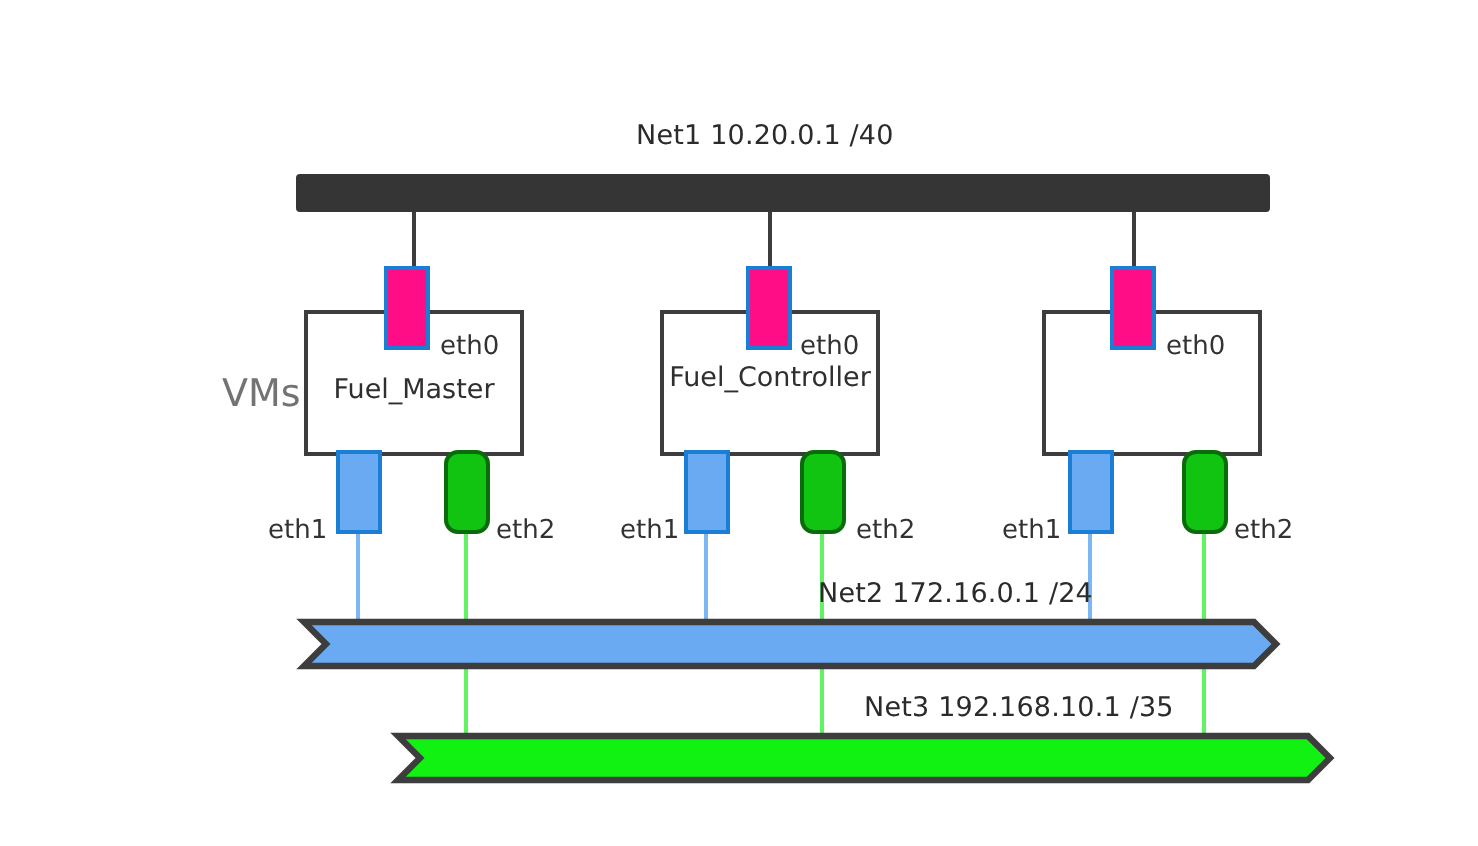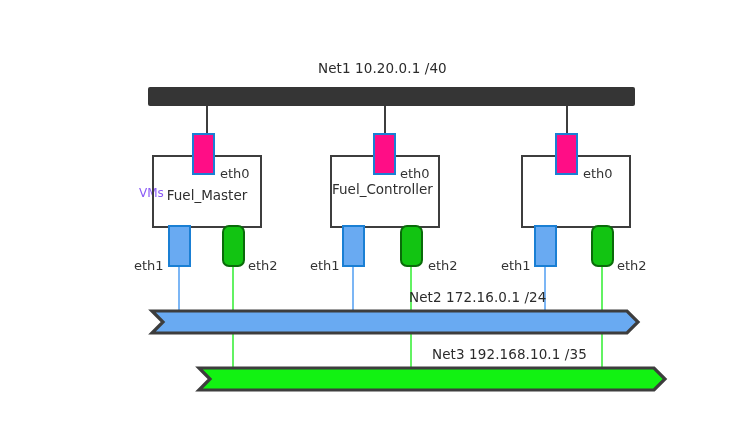--- a/index.html
+++ b/index.html
@@ -30,23 +30,22 @@
     font-size: 13.5px;
     color: #2b2b2b;
     letter-spacing: 0.1px;
   }
   .port-lbl {
     font-size: 13px;
     color: #333333;
     margin-top: 24px;
   }
   .vms-lbl {
-    font-size: 12px;
-    color: #8b5cf6;
-    margin-left: 28px;
+    font-size: 19px;
+    color: #737373;
   }
 
   
   .net1-bar {
     position: absolute;
     background: #353535;
     border-radius: 2px;
   }
 
   
@@ -123,21 +122,21 @@
   <div class="port port-eth0" style="left:192px; top:133px; width:23px; height:42px;"></div>
   <div class="lbl port-lbl" style="left:220px; top:143px;">eth0</div>
 
   <div class="port port-eth1" style="left:168px; top:225px; width:23px; height:42px;"></div>
   <div class="lbl port-lbl" style="left:134px; top:235px;">eth1</div>
 
   <div class="port port-eth2" style="left:222px; top:225px; width:23px; height:42px;"></div>
   <div class="lbl port-lbl" style="left:248px; top:235px;">eth2</div>
 
   <div class="vm-box" style="left:330px; top:155px; width:110px; height:73px;"></div>
-  <div class="vm-name" style="left:332px; top:180px; width:88px;">Fuel_Controller</div>
+  <div class="vm-name" style="left:332px; top:180px; width:106px;">Fuel_Controller</div>
 
   <div class="port port-eth0" style="left:373px; top:133px; width:23px; height:42px;"></div>
   <div class="lbl port-lbl" style="left:400px; top:143px;">eth0</div>
 
   <div class="port port-eth1" style="left:342px; top:225px; width:23px; height:42px;"></div>
   <div class="lbl port-lbl" style="left:310px; top:235px;">eth1</div>
 
   <div class="port port-eth2" style="left:400px; top:225px; width:23px; height:42px;"></div>
   <div class="lbl port-lbl" style="left:428px; top:235px;">eth2</div>
 

